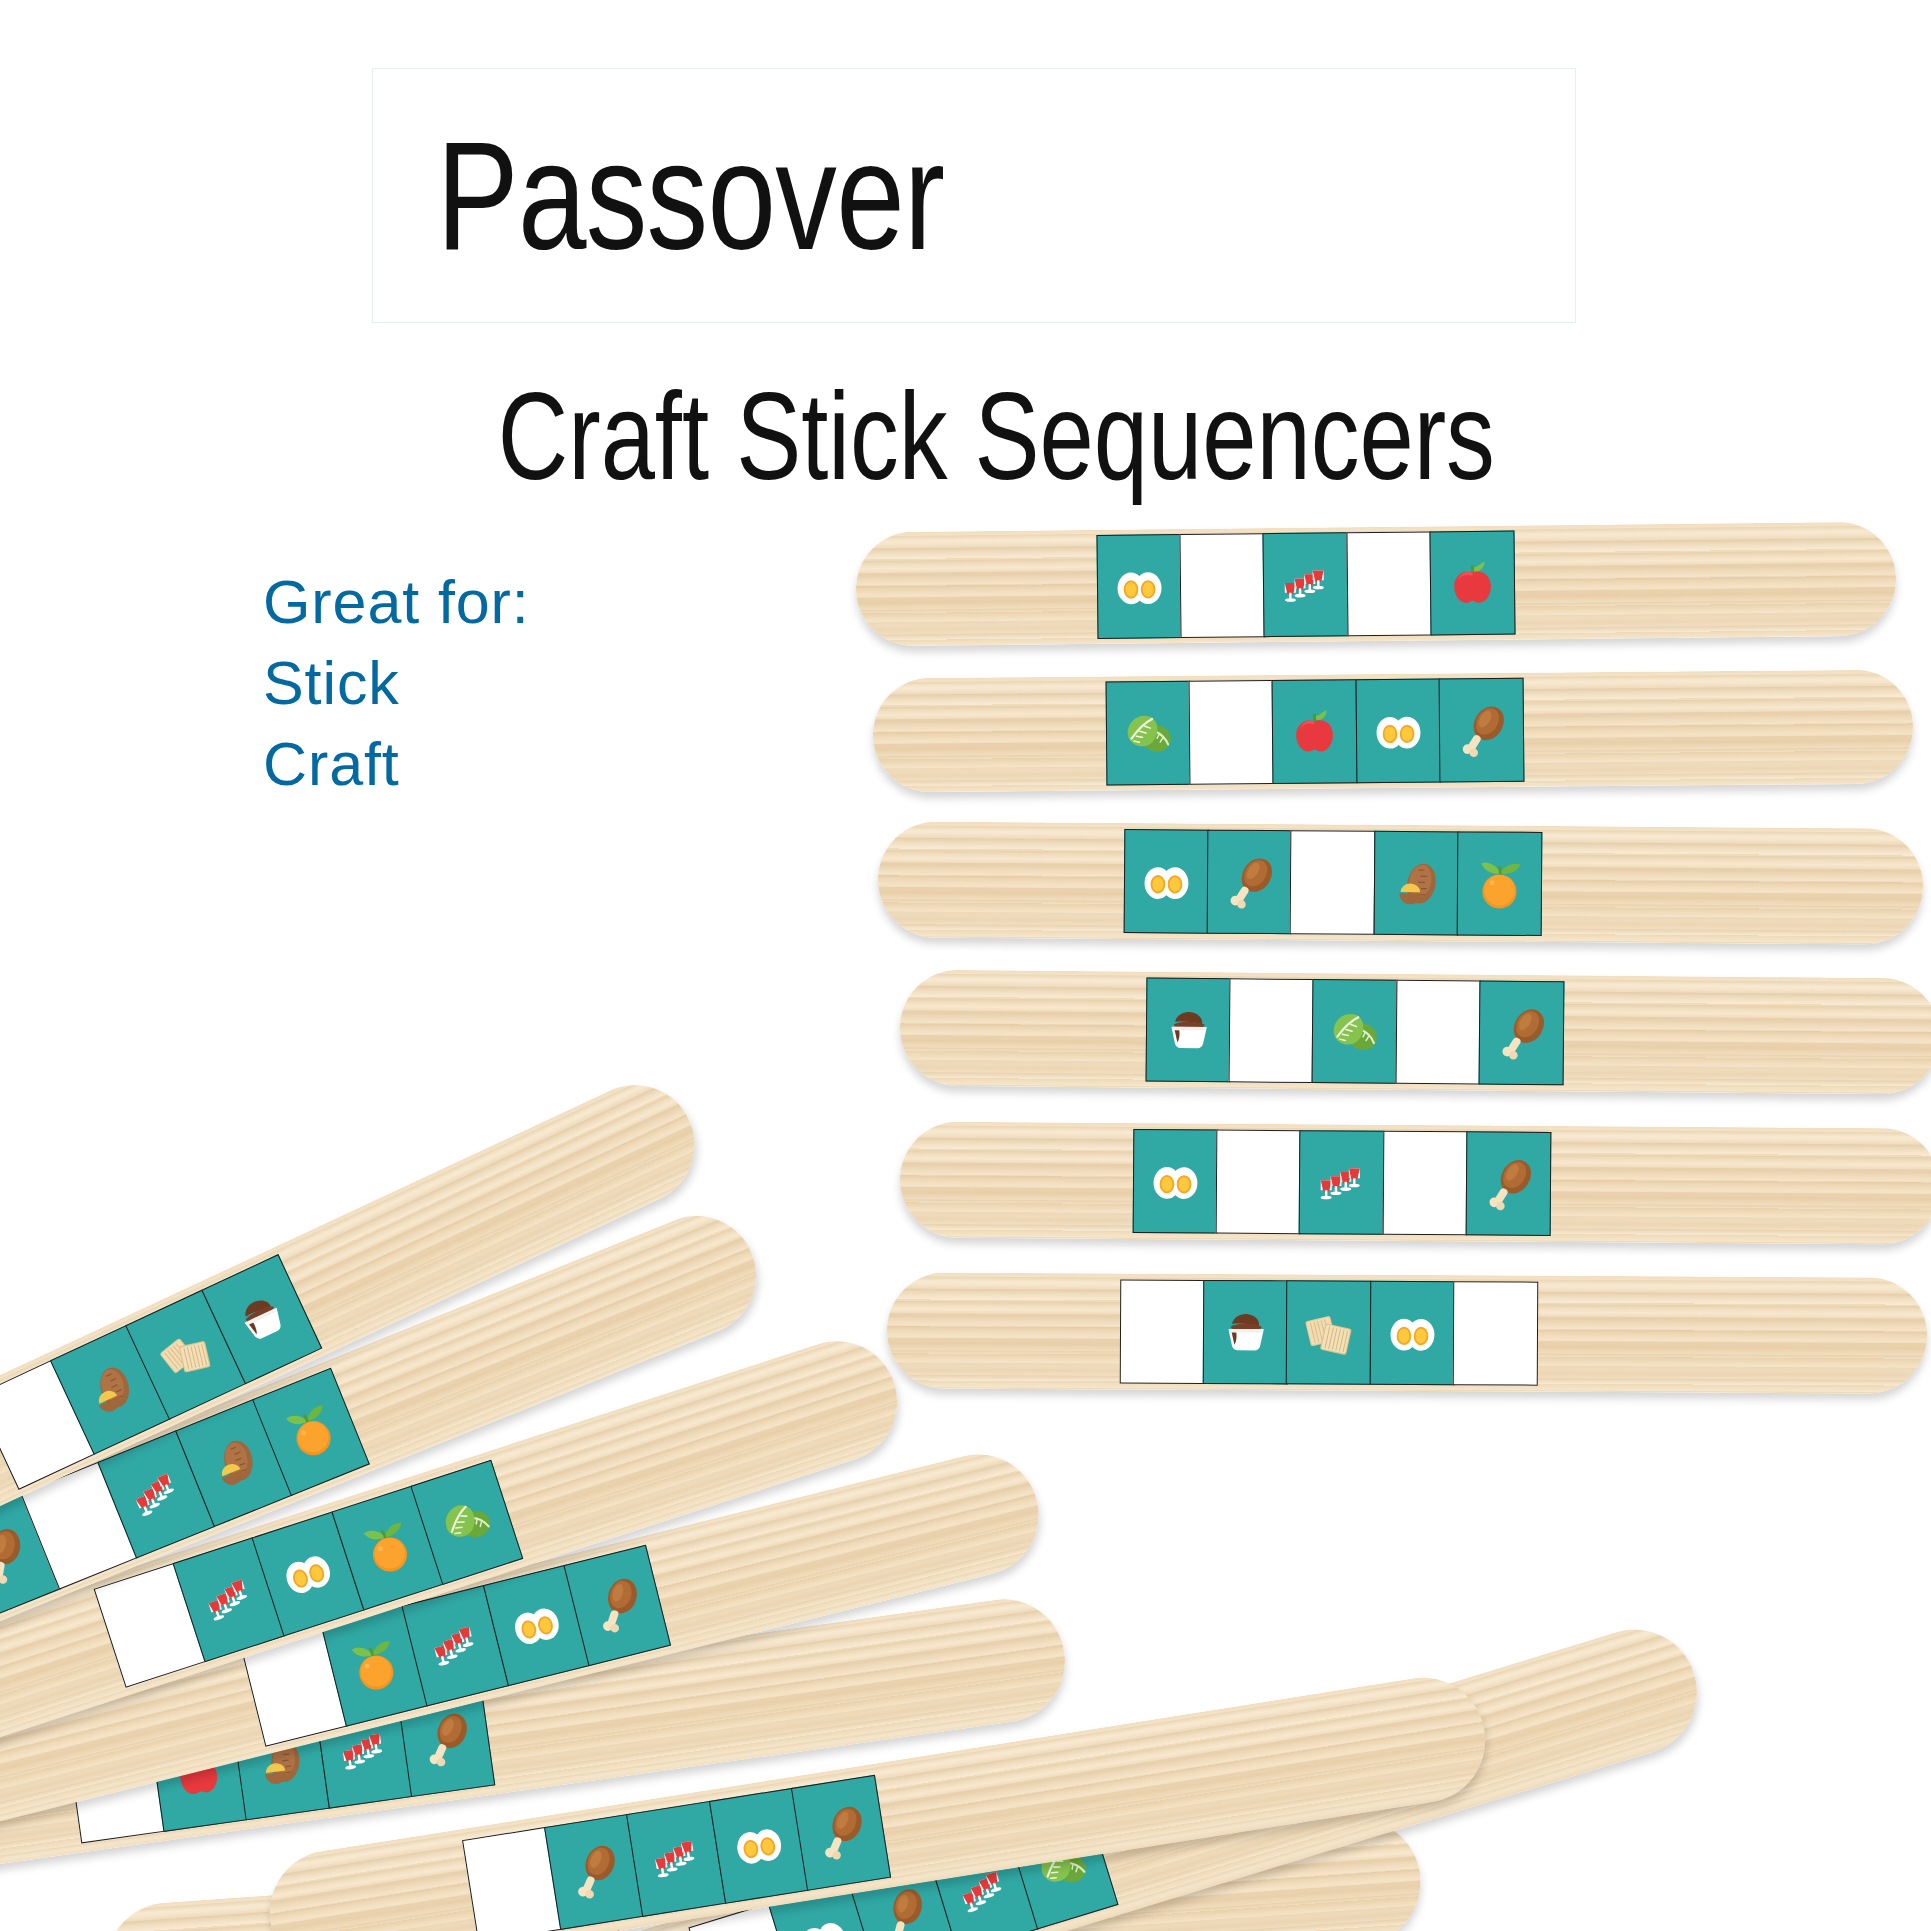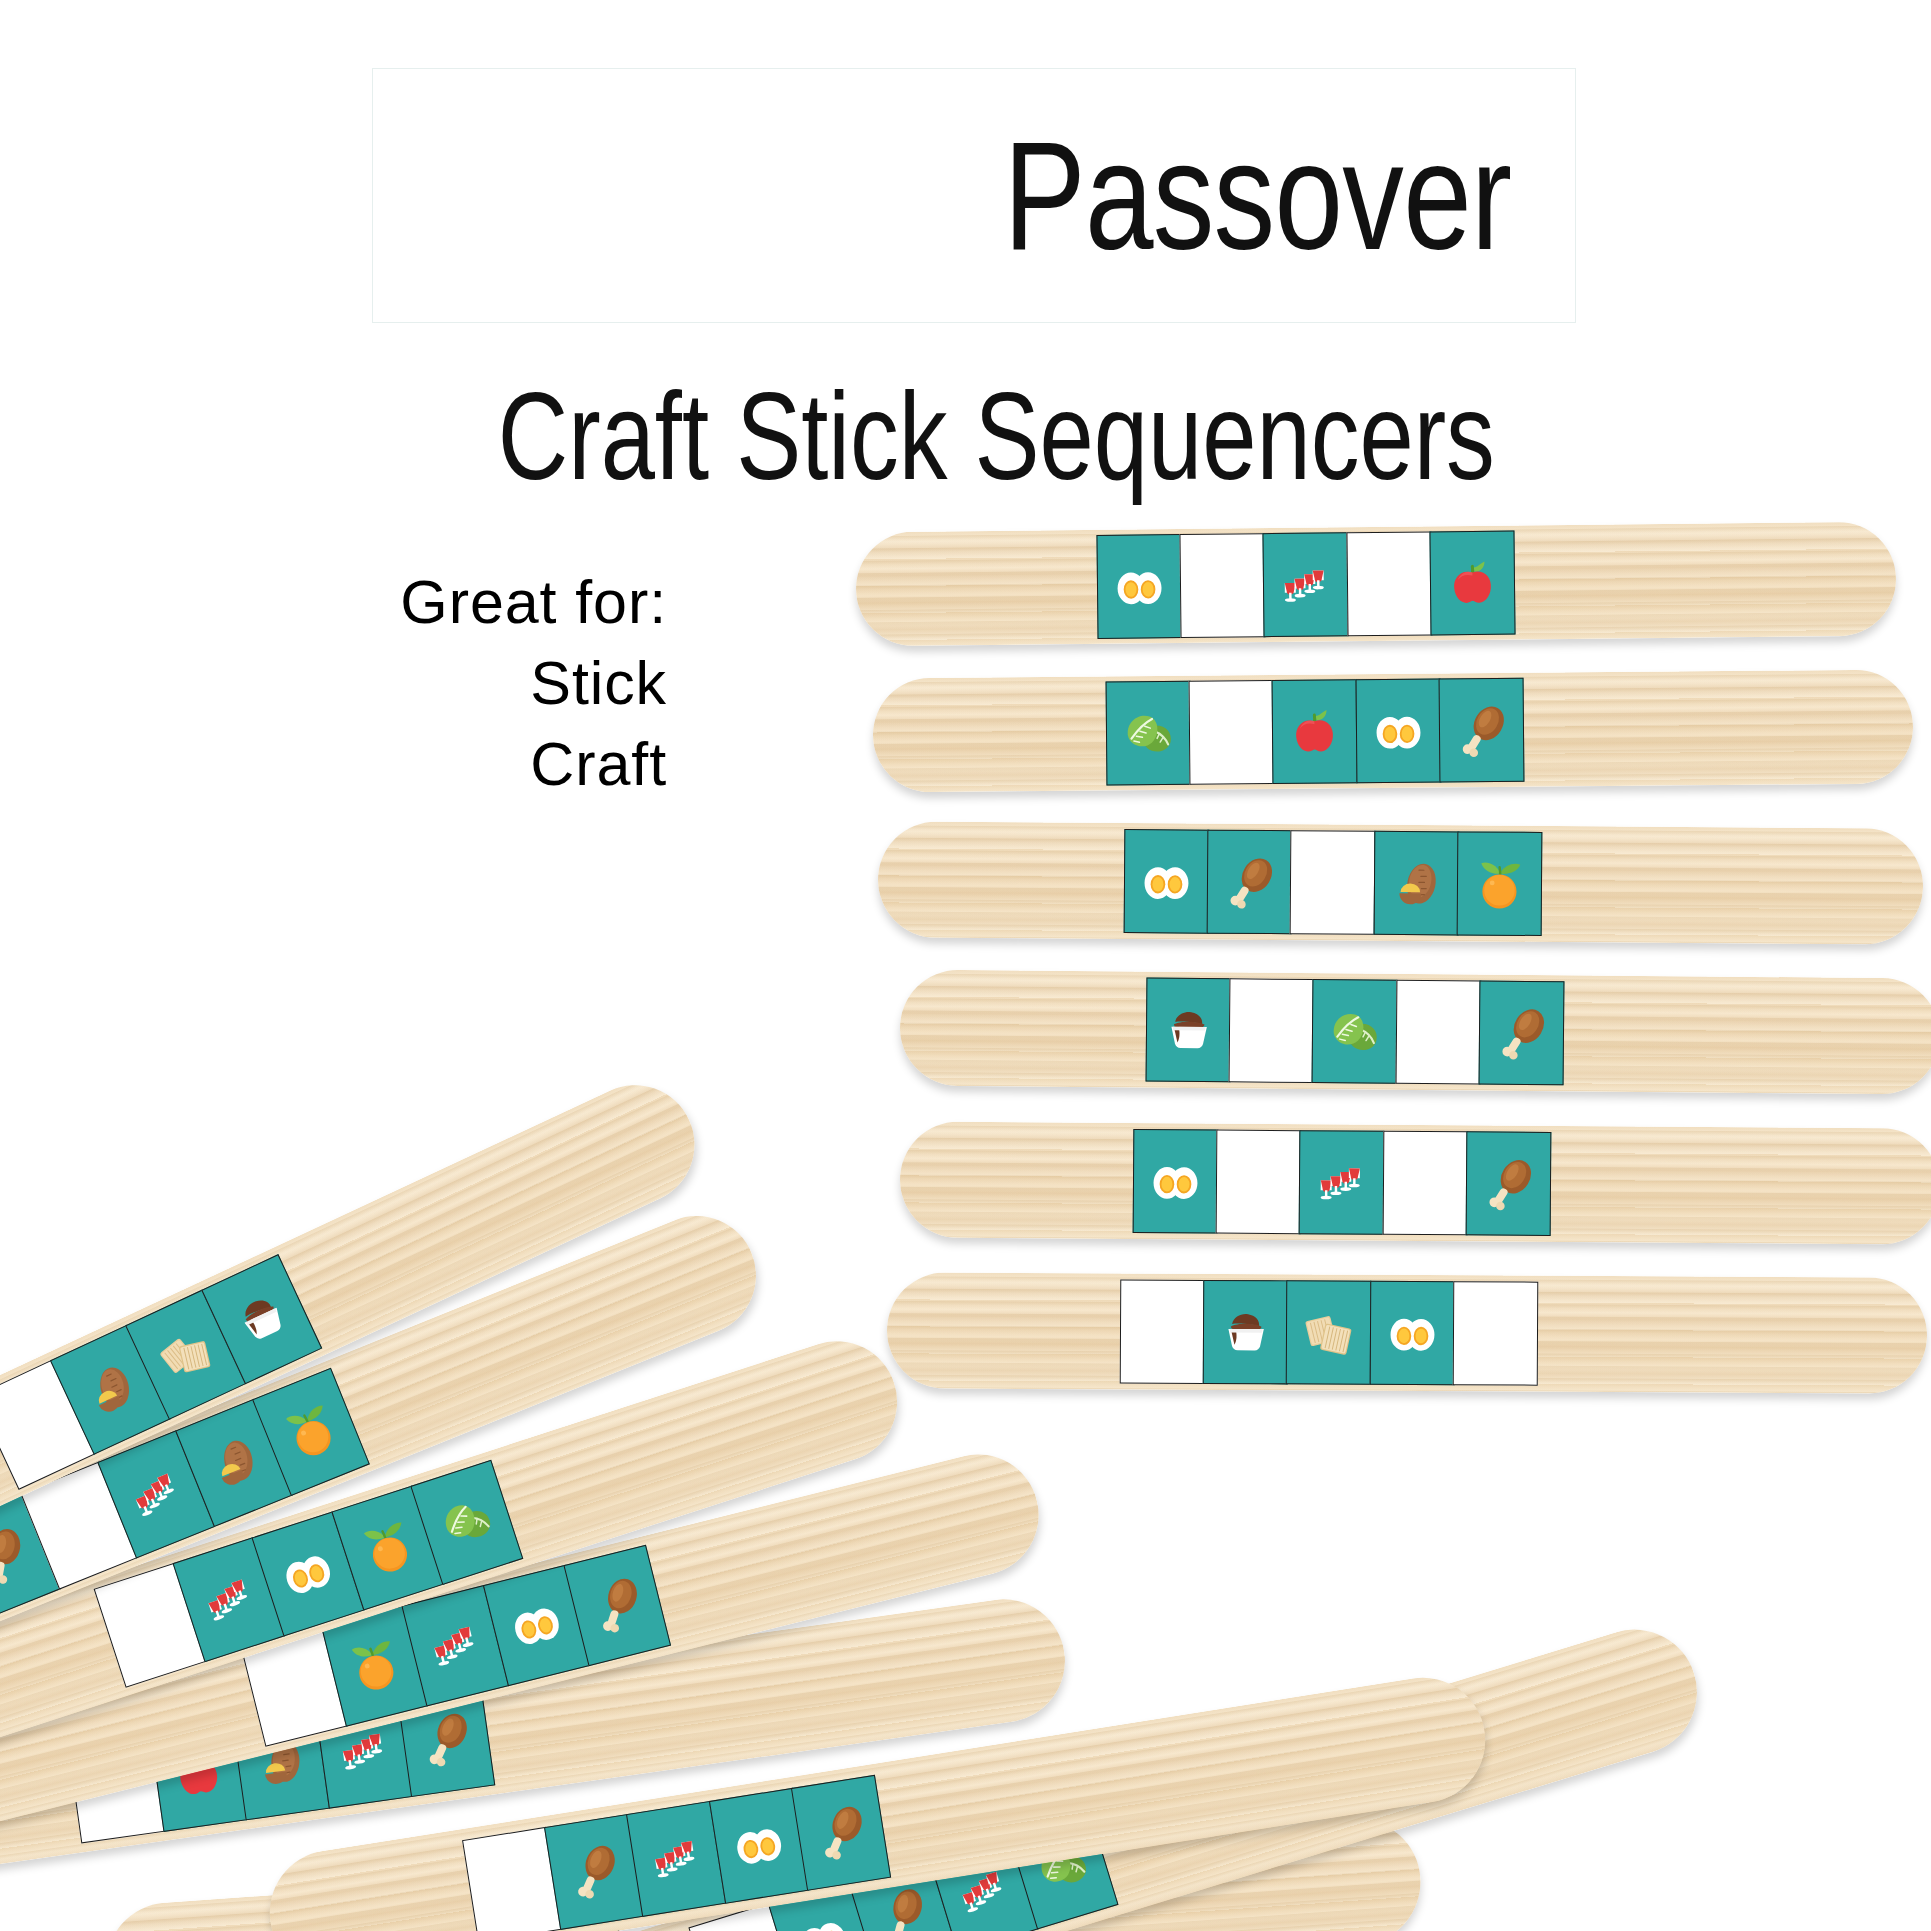--- a/index.html
+++ b/index.html
@@ -11,21 +11,21 @@
     background:#ffffff;
   }
 
   
   #title-box{
     position:absolute;
     left:372px; top:68px;
     width:1204px; height:255px;
     border:1.8px solid #e6efee;
     background:#ffffff;
-    display:flex; align-items:center; justify-content:flex-end;
+    display:flex; align-items:center; justify-content:flex-start;
   }
   #title-text{
     font-size:154px;
     font-weight:400;
     letter-spacing:-0.9px;
     color:#111111;
     transform:scaleX(0.80);
     transform-origin:center;
     white-space:nowrap;
     line-height:1;
@@ -40,22 +40,22 @@
     white-space:nowrap;
     line-height:1.1;
     padding-left:79px;
   }
 
   
   #great-for{
     position:absolute;
     left:263px; top:562px;
     width:404px;
-    text-align:right;
-    color:#000000;
+    text-align:left;
+    color:#0369a1;
   }
   #great-for .line{
     font-size:61px;
     line-height:1.33;
     font-weight:300;
     letter-spacing:0.9px;
   }
 
   
   .stage{ position:absolute; inset:0; }

